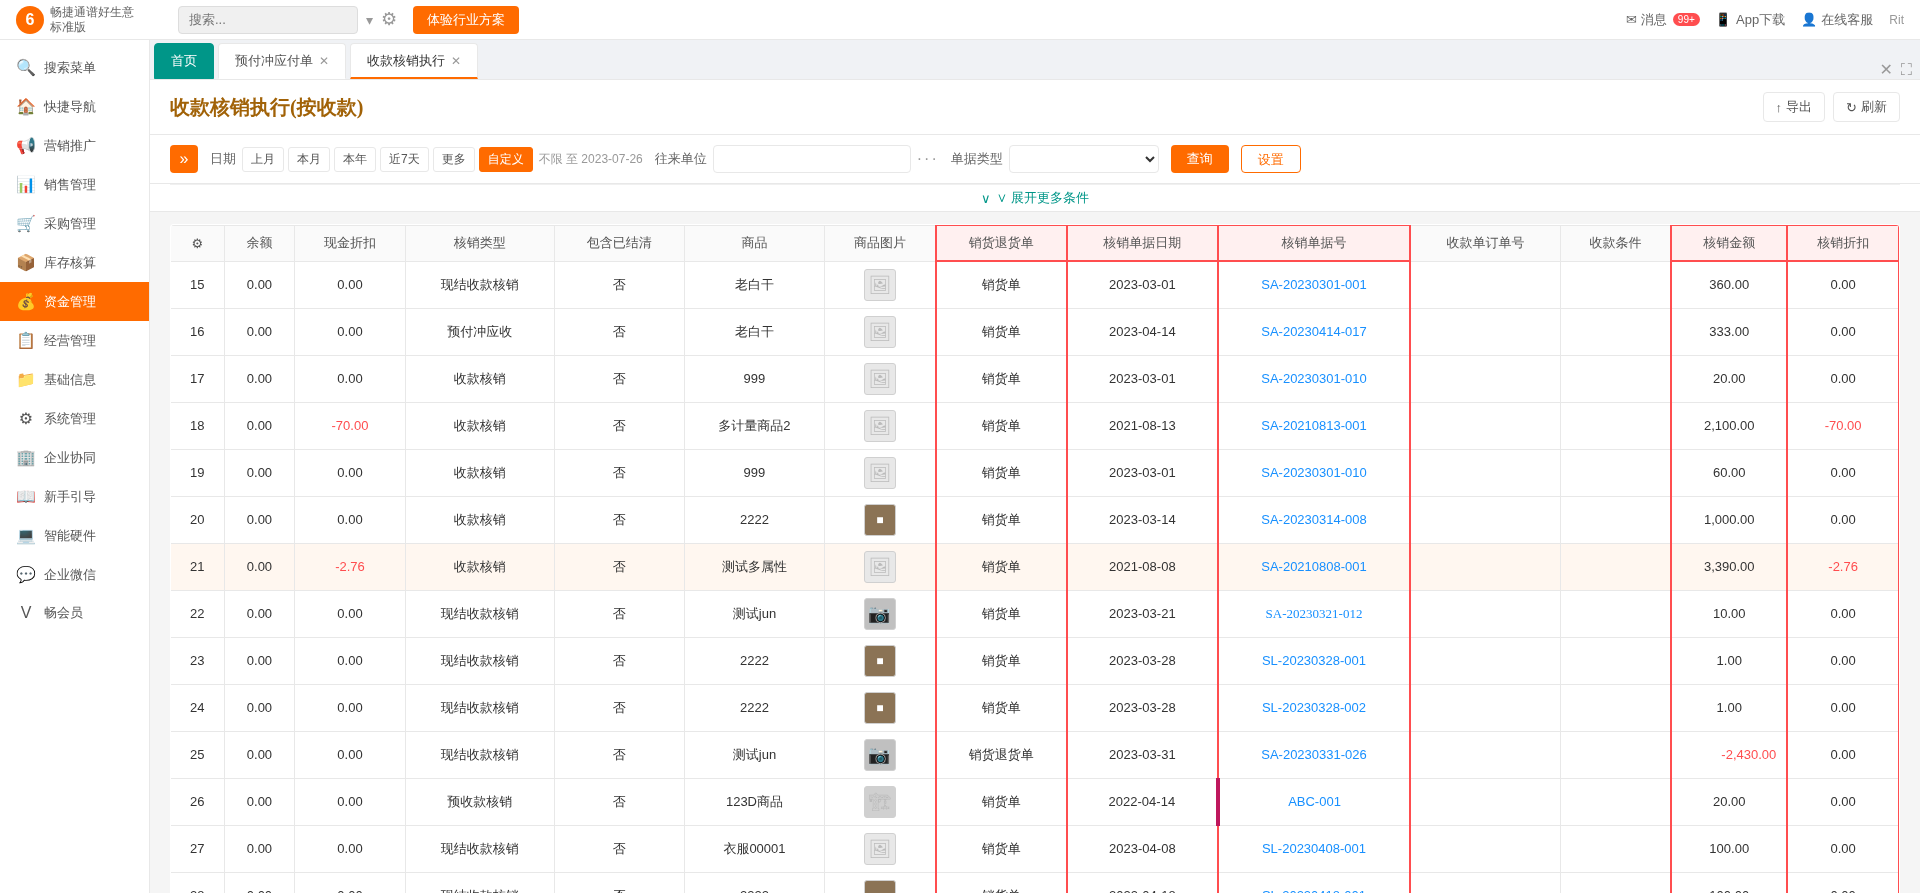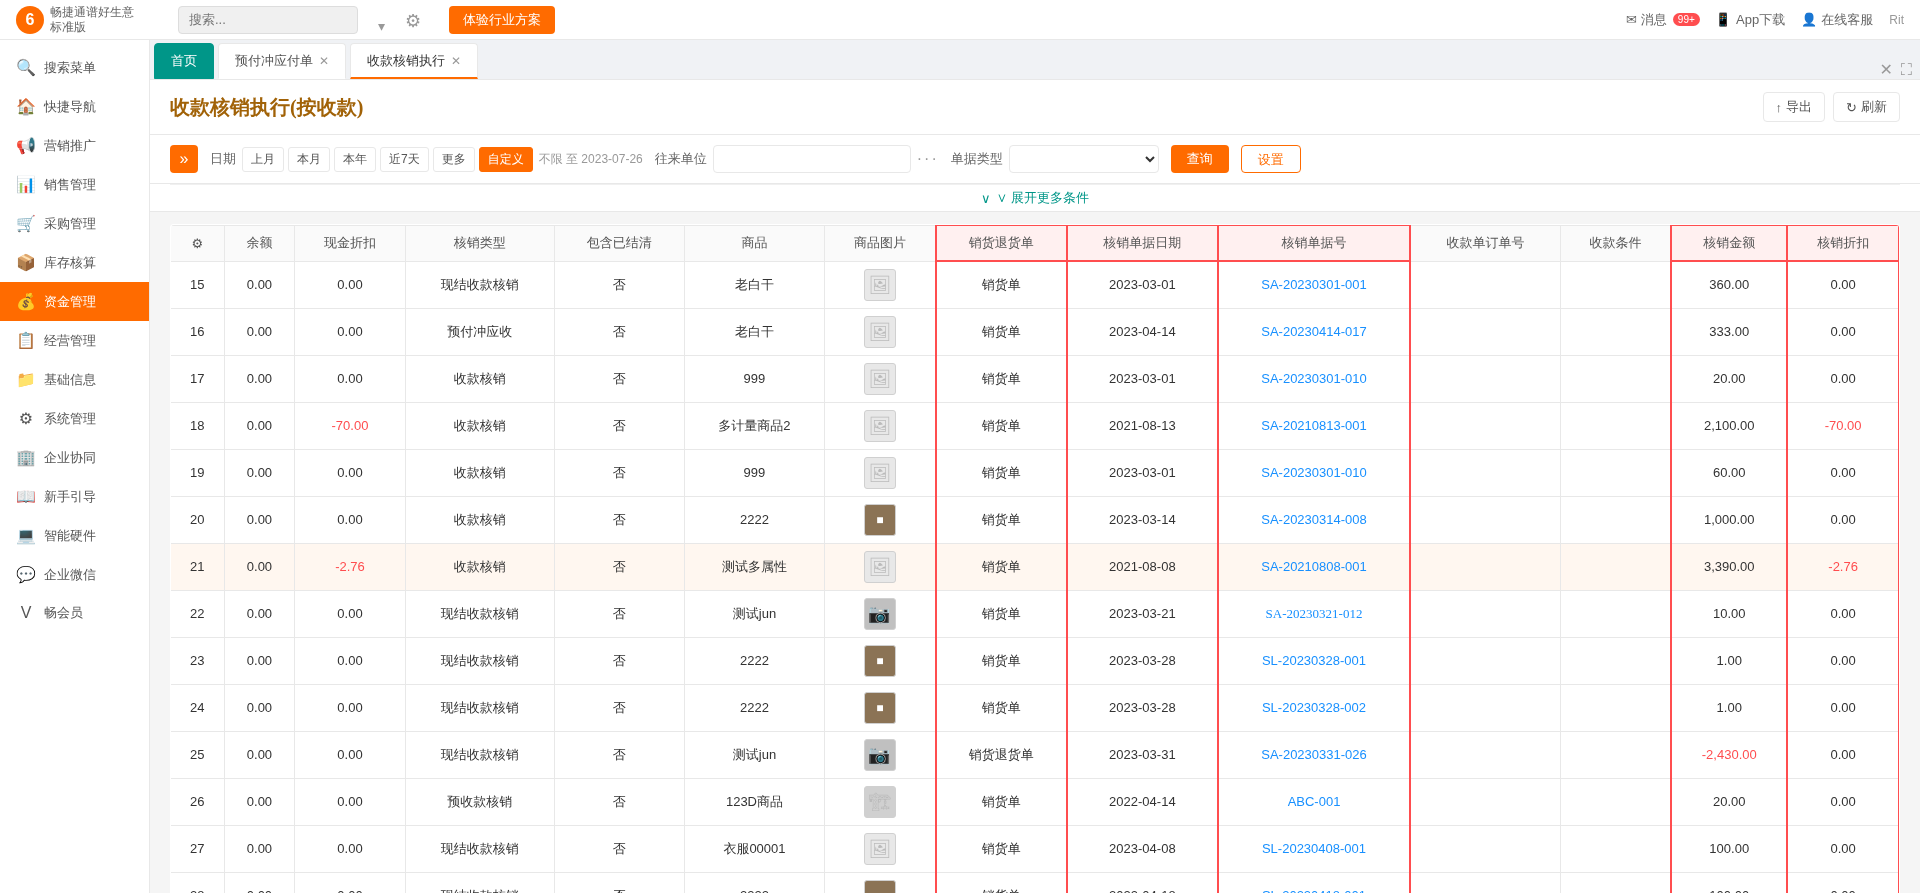--- a/index.html
+++ b/index.html
@@ -16,21 +16,21 @@
       gap: 12px;
     }
     .top-bar-logo {
       display: flex; align-items: center; gap: 6px; width: 150px;
     }
     .logo-icon {
       width: 28px; height: 28px; background: #ff6b00; border-radius: 50%;
       display: flex; align-items: center; justify-content: center; color: white; font-size: 16px; font-weight: bold;
     }
     .logo-text { font-size: 12px; color: #666; line-height: 1.2; }
-    .top-bar-center { display: flex; align-items: flex-end; gap: 20px; flex: 1; }
+    .top-bar-center { display: flex; align-items: center; gap: 8px; flex: 1; }
     .top-input {
       background: #f0f0f0; border: 1px solid #ddd; border-radius: 4px;
       padding: 4px 10px; font-size: 13px; color: #999; width: 180px; height: 28px;
     }
     .top-bar-btn {
       background: #ff6b00; color: white; border: none; border-radius: 4px;
       padding: 5px 14px; font-size: 13px; cursor: pointer; height: 28px;
     }
     .top-bar-gear {
       width: 24px; height: 24px; color: #999; font-size: 18px; cursor: pointer;
@@ -537,33 +537,33 @@
     <td style="">0.00</td>
     <td>现结收款核销</td>
     <td>否</td>
     <td>测试jun</td>
     <td><div class="img-thumb" style="background:#c0c0c0;">📷</div></td>
     <td style="border-left:2px solid #ff4d4f;border-right:2px solid #ff4d4f;">销货退货单</td>
     <td style="border-left:2px solid #ff4d4f;border-right:2px solid #ff4d4f;">2023-03-31</td>
     <td style="border-left:2px solid #ff4d4f;border-right:2px solid #ff4d4f;"><a class="link-cell">SA-20230331-026</a></td>
     <td></td>
     <td></td>
-    <td style="border-left:2px solid #ff4d4f;border-right:2px solid #ff4d4f;color:#ff4d4f;">-2,430.00</td>
+    <td style="border-left:2px solid #ff4d4f;border-right:2px solid #ff4d4f;color:#ff4d4f;text-align:right;">-2,430.00</td>
     <td style="border-left:2px solid #ff4d4f;border-right:2px solid #ff4d4f;">0.00</td>
   </tr>
                 <tr>
     <td>26</td>
     <td>0.00</td>
     <td style="">0.00</td>
     <td>预收款核销</td>
     <td>否</td>
     <td>123D商品</td>
     <td><div class="img-thumb" style="background:#d0d0d0;">🏗</div></td>
     <td style="border-left:2px solid #ff4d4f;border-right:2px solid #ff4d4f;">销货单</td>
-    <td style="border-left:2px solid #ff4d4f;border-right:1px solid #be185d;">2022-04-14</td>
+    <td style="border-left:2px solid #ff4d4f;border-right:4px solid #be185d;">2022-04-14</td>
     <td style="border-left:2px solid #ff4d4f;border-right:2px solid #ff4d4f;"><a class="link-cell">ABC-001</a></td>
     <td></td>
     <td></td>
     <td style="border-left:2px solid #ff4d4f;border-right:2px solid #ff4d4f;">20.00</td>
     <td style="border-left:2px solid #ff4d4f;border-right:2px solid #ff4d4f;">0.00</td>
   </tr>
                 <tr>
     <td>27</td>
     <td>0.00</td>
     <td style="">0.00</td>

